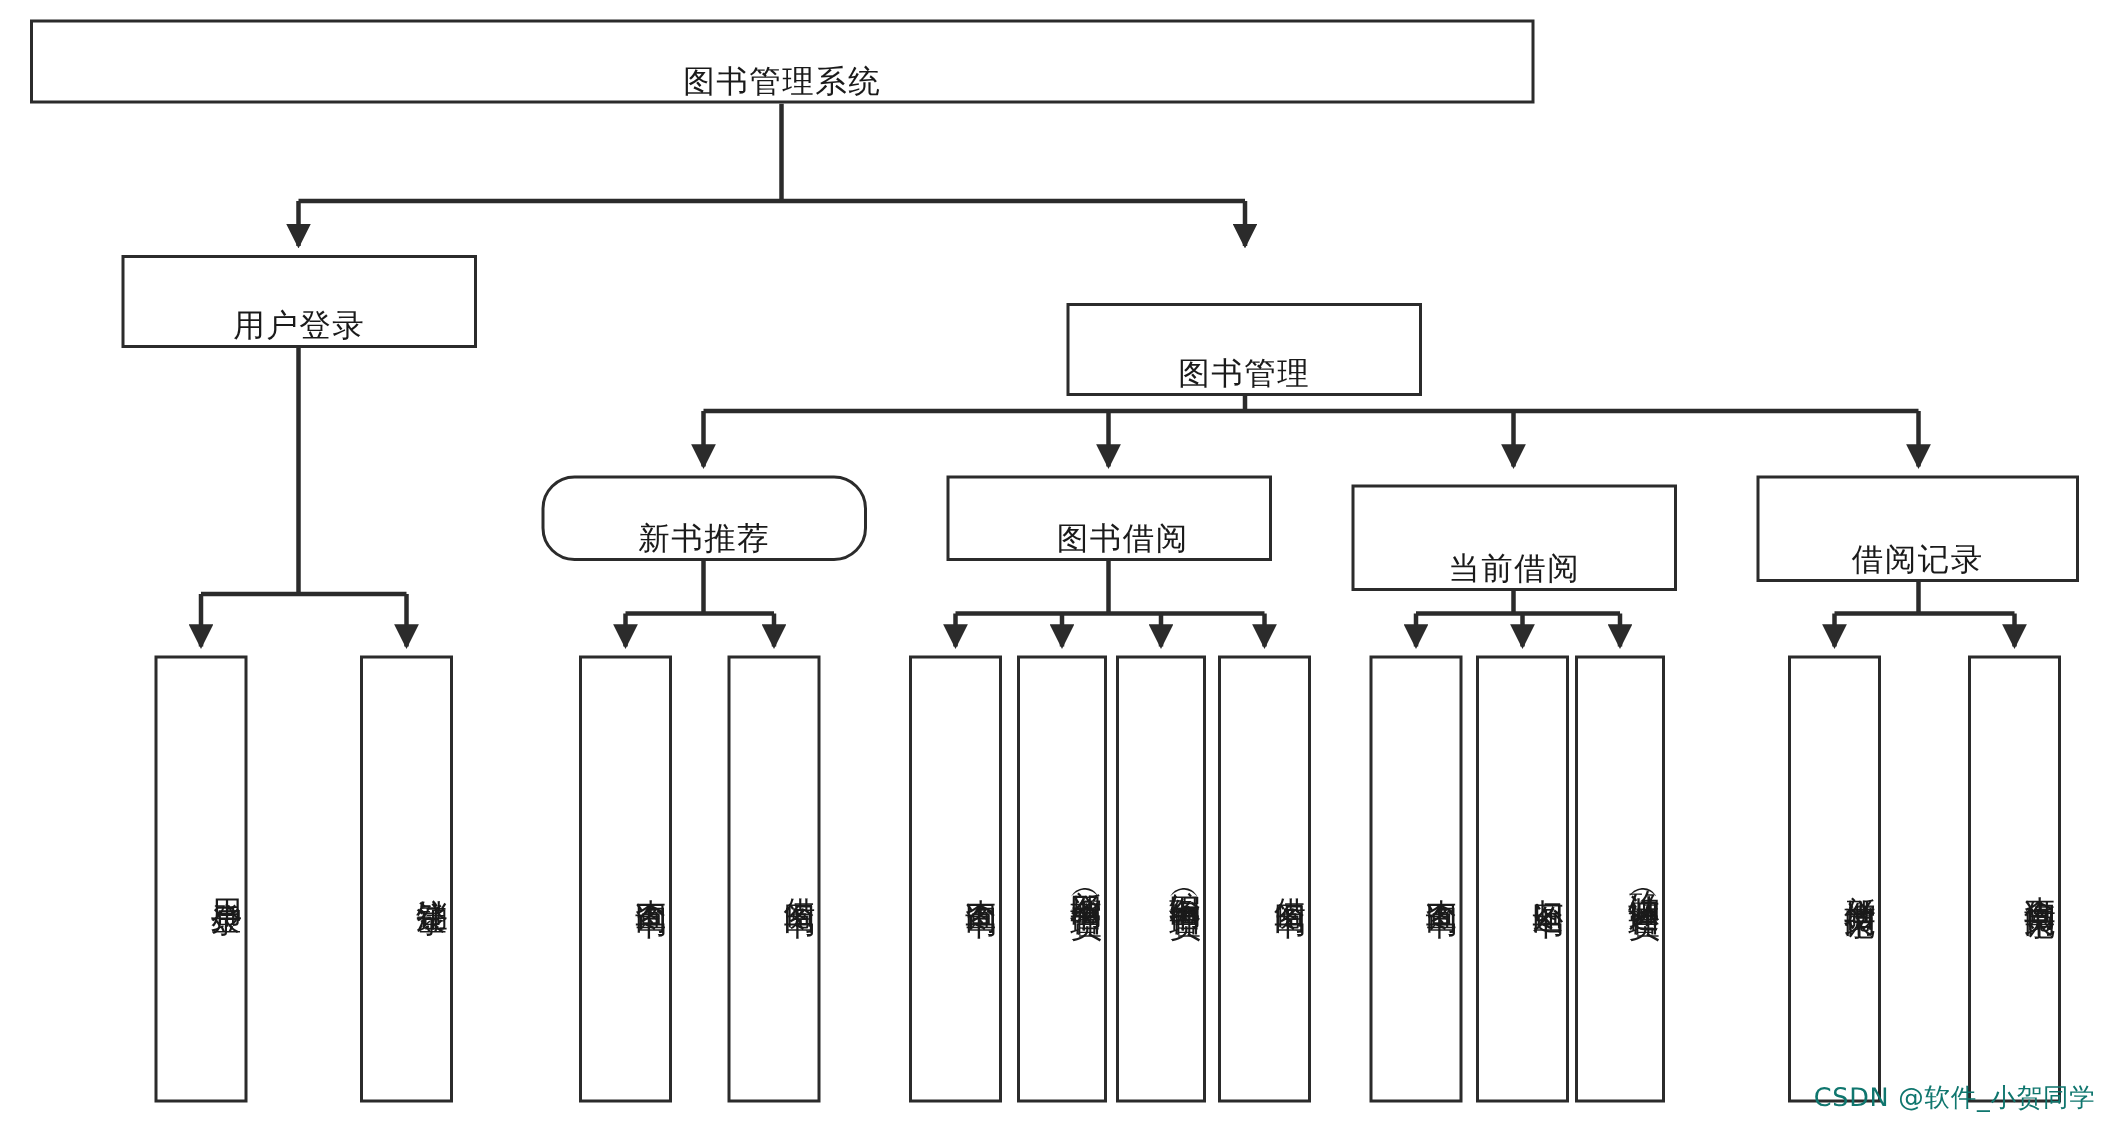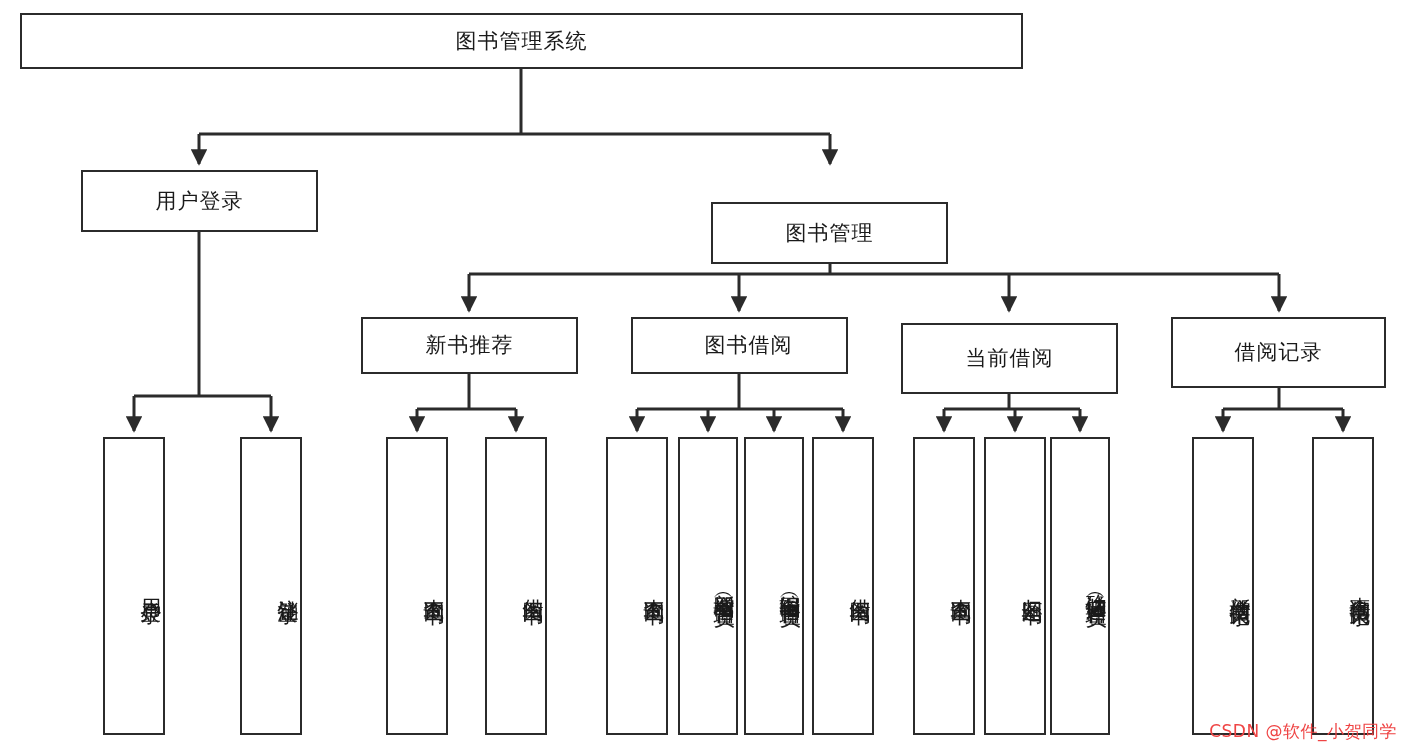--- a/index.html
+++ b/index.html
@@ -25,21 +25,21 @@
     width: 1405px;
     height: 747px;
     pointer-events: none;
   }
   .node {
     position: absolute;
     box-sizing: border-box;
     background: #ffffff;
     border: 2px solid #2b2b2b;
     display: flex;
-    align-items: center;
+    align-items: flex-end;
     justify-content: center;
     color: #1a1a1a;
     text-align: center;
     line-height: 1.18;
   }
   .node-h {
     font-size: 21px;
     letter-spacing: 1px;
     padding: 0 6px;
   }
@@ -59,21 +59,21 @@
   .node-v > .vtext {
     writing-mode: vertical-rl;
     text-orientation: upright;
     display: block;
   }
   .watermark {
     position: absolute;
     right: 8px;
     bottom: 4px;
     font-size: 17px;
-    color: #ef4444;
+    color: #0f766e;
     letter-spacing: 0.5px;
     white-space: nowrap;
     font-family: "DejaVu Sans", "Liberation Sans", sans-serif;
   }
 </style>
 </head>
 <body>
 
 <div id="diagram-root">
 
@@ -131,21 +131,21 @@
     <span>图书管理系统</span>
   </div>
 
   <div class="node node-h" style="left:81px; top:170px; width:237px; height:62px;">
     <span>用户登录</span>
   </div>
   <div class="node node-h" style="left:711px; top:170px; width:237px; height:62px;margin-top:32px;">
     <span>图书管理</span>
   </div>
 
-  <div class="node node-h" style="left:361px; top:317px; width:217px; height:57px;">
+  <div class="node node-h" style="left:361px; top:317px; width:217px; height:57px;border-radius:22px;">
     <span>新书推荐</span>
   </div>
   <div class="node node-h" style="left:631px; top:317px; width:217px; height:57px;padding-left:24px;">
     <span>图书借阅</span>
   </div>
   <div class="node node-h" style="left:901px; top:323px; width:217px; height:71px;">
     <span>当前借阅</span>
   </div>
   <div class="node node-h" style="left:1171px; top:317px; width:215px; height:71px;">
     <span>借阅记录</span>

